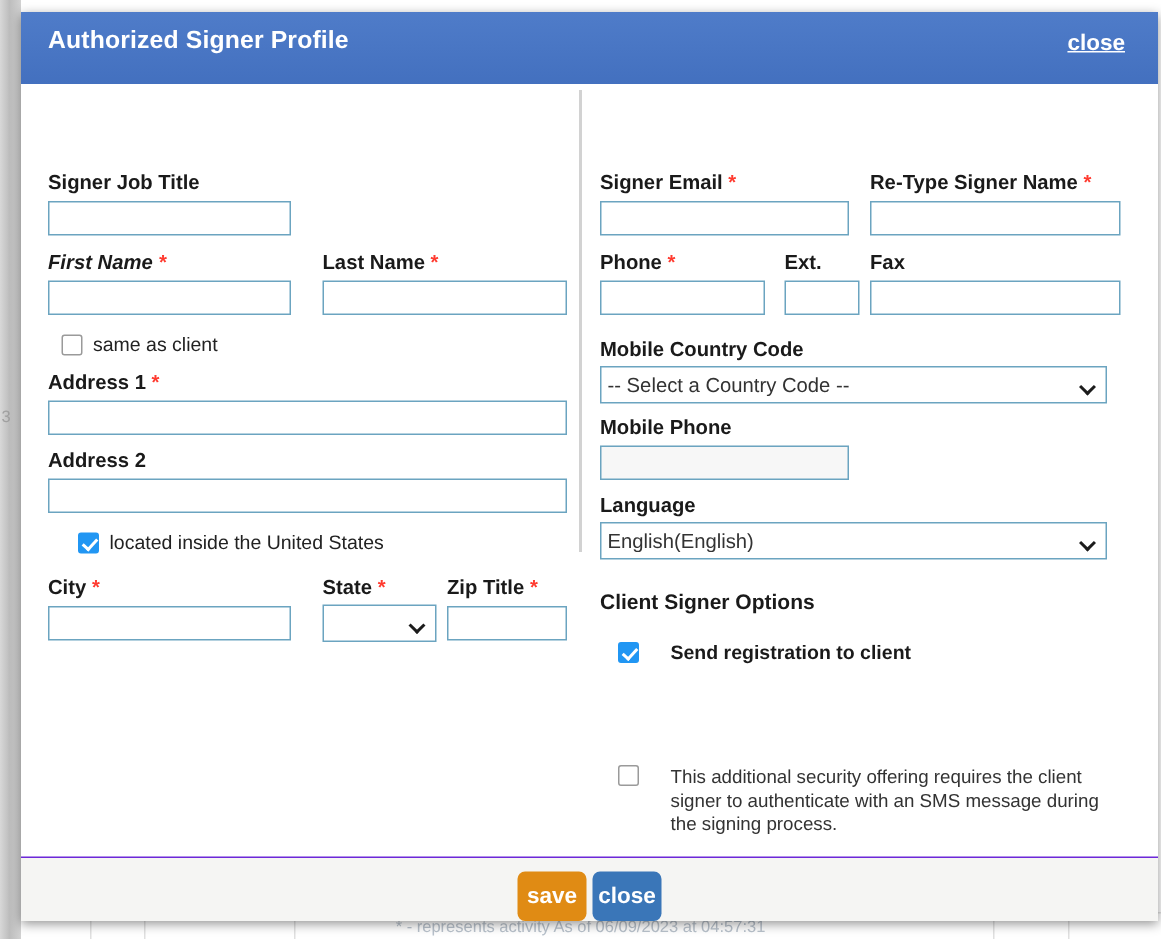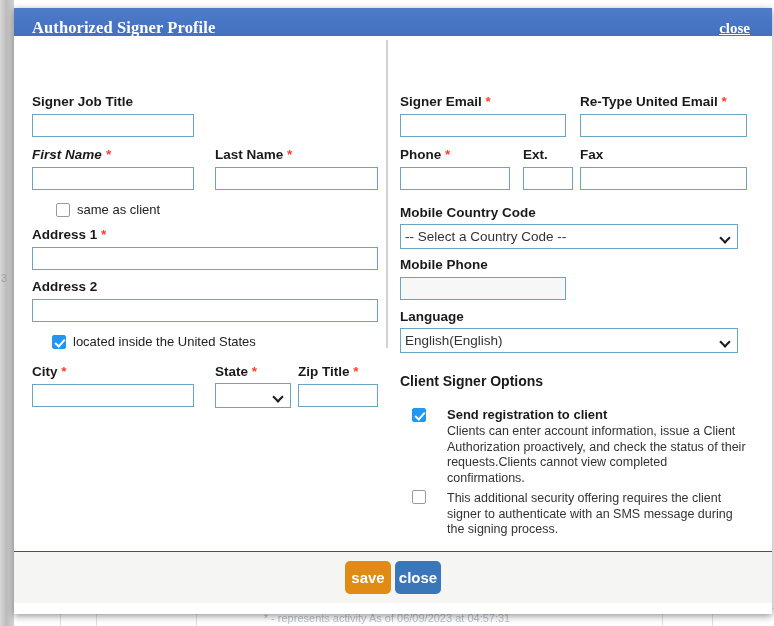--- a/index.html
+++ b/index.html
@@ -60,25 +60,24 @@
     width: 758px;
     height: 606px;
     background: #ffffff;
     box-shadow: 0 2px 7px rgba(0,0,0,.42);
     box-sizing: border-box;
     overflow: hidden;
   }
 
   #dialog-header {
     position: relative;
-    height: 28px;
+    height: 48px;
     background: #4472c4;
     background: linear-gradient(to bottom, #4f7cc9 0%, #4370bf 100%);
     color: #ffffff;
-    font-family: Liberation Serif, serif;
   }
   #dialog-title {
     position: absolute;
     left: 18px; top: 10px;
     font-size: 16.5px;
     font-weight: bold;
     letter-spacing: .1px;
   }
   #close-link {
     position: absolute;
@@ -289,21 +288,21 @@
         <span class="req">*</span>
       </div>
       <input class="tinput" type="text" style="position: absolute; left: 0px; top: 131px; width: 162px;" value="">
 
       <div class="field-label" style="position:absolute; left:183px; top:110px;">
         <span>Last Name</span>
         <span class="req">*</span>
       </div>
       <input class="tinput" type="text" style="position: absolute; left: 183px; top: 131px; width: 163px;" value="">
 
-      <div class="cbrow" style="left:24px; top:167px;">
+      <div class="cbrow" style="left:9px; top:167px;">
         <span class="cbox" id="cb-same-as-client"></span>
         <span class="cb-text-plain">same as client</span>
       </div>
 
       <div class="field-label" style="position:absolute; left:0; top:190px;">
         <span>Address 1</span>
         <span class="req">*</span>
       </div>
       <input class="tinput" type="text" style="position: absolute; left: 0px; top: 211px; width: 346px;" value="">
 
@@ -343,21 +342,21 @@
 
     <div class="col-right">
 
       <div class="field-label" style="position:absolute; left:0; top:57px;">
         <span>Signer Email</span>
         <span class="req">*</span>
       </div>
       <input class="tinput" type="text" style="position: absolute; left: 0px; top: 78px; width: 166px;" value="">
 
       <div class="field-label" style="position:absolute; left:180px; top:57px;">
-        <span>Re-Type United Email</span>
+        <span>Re-Type Signer Name</span>
         <span class="req">*</span>
       </div>
       <input class="tinput" type="text" style="position: absolute; left: 180px; top: 78px; width: 167px;" value="">
 
       <div class="field-label" style="position:absolute; left:0; top:110px;">
         <span>Phone</span>
         <span class="req">*</span>
       </div>
       <input class="tinput" type="text" style="position: absolute; left: 0px; top: 131px; width: 110px;" value="">
 
@@ -395,21 +394,20 @@
         </select>
         <span class="chev"></span>
       </span>
 
       <div class="section-head" style="left:0; top:337px;">Client Signer Options</div>
 
       <div class="cbrow" style="left:12px; top:371px;">
         <span class="cbox checked" style="margin-top:1px;"></span>
         <span style="margin-left:21px;">
           <div class="opt-title">Send registration to client</div>
-          <div class="opt-desc">Clients can enter account information, issue a Client Authorization proactively, and check the status of their requests.Clients cannot view completed confirmations.</div>
         </span>
       </div>
 
       <div class="cbrow" style="left:12px; top:453px;">
         <span class="cbox" style="margin-top:1px;"></span>
         <span style="margin-left:21px;">
           <div class="opt-desc">This additional security offering requires the client signer to authenticate with an SMS message during the signing process.</div>
         </span>
       </div>
     </div>

